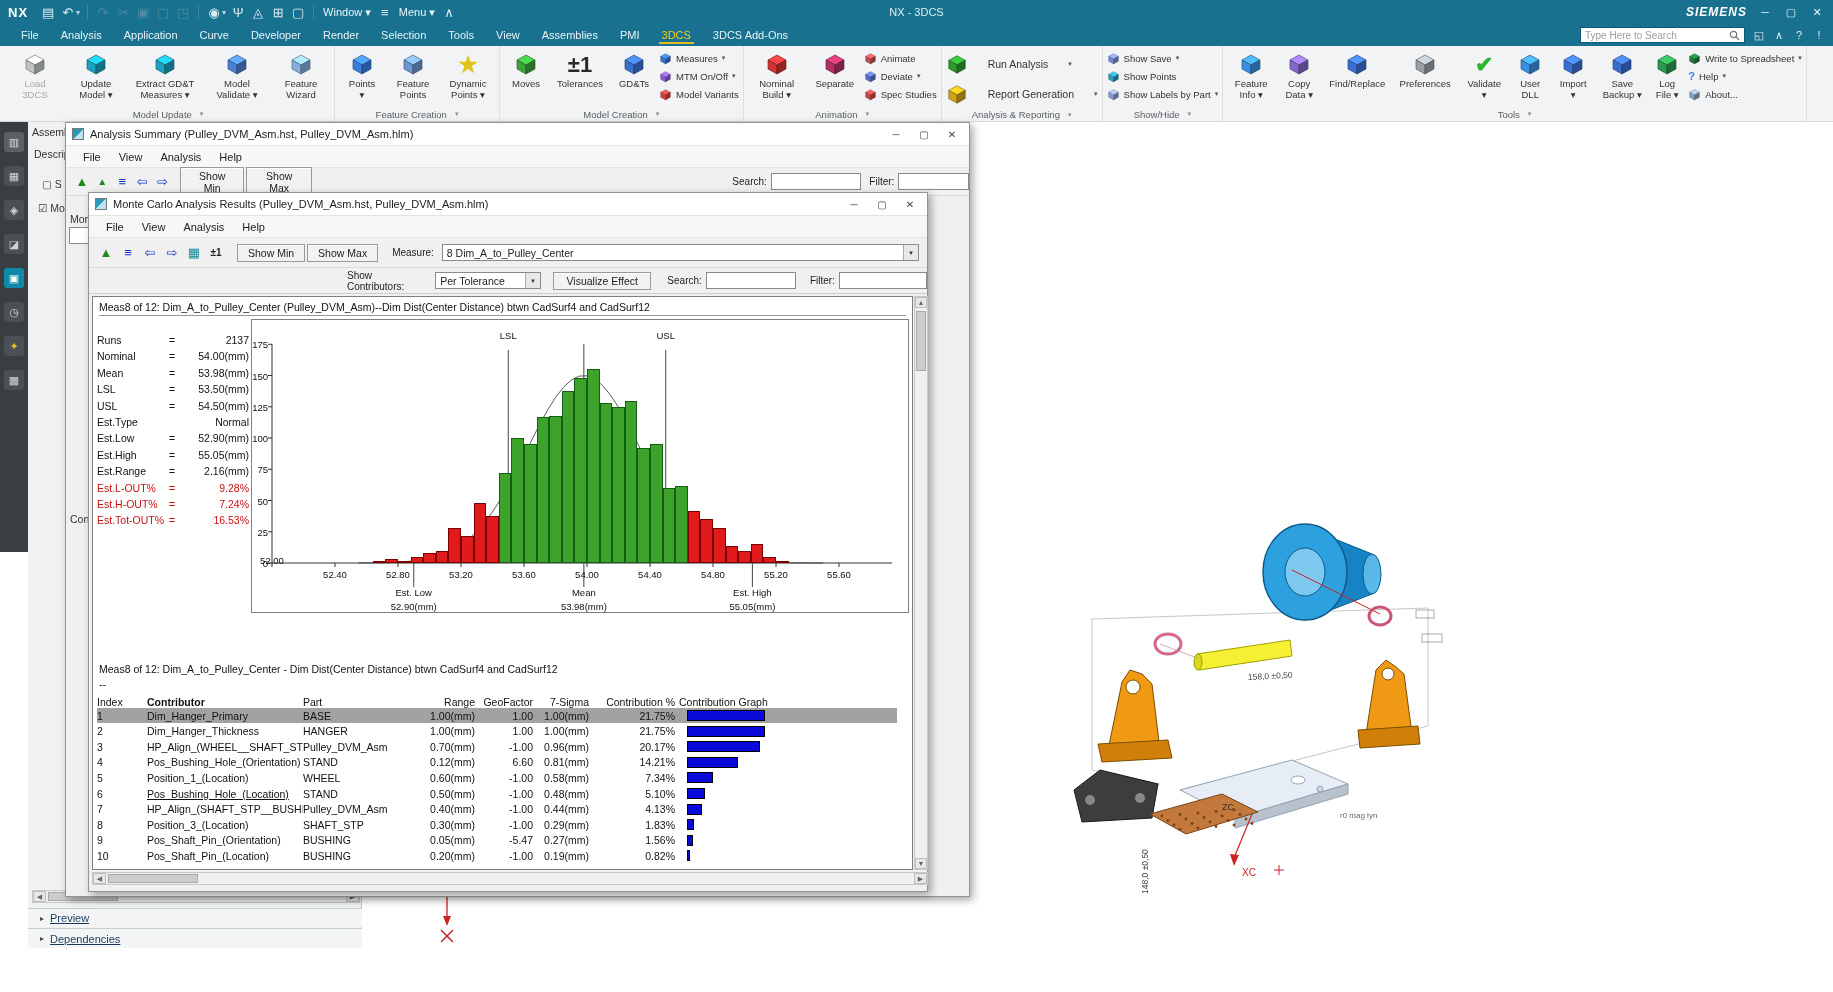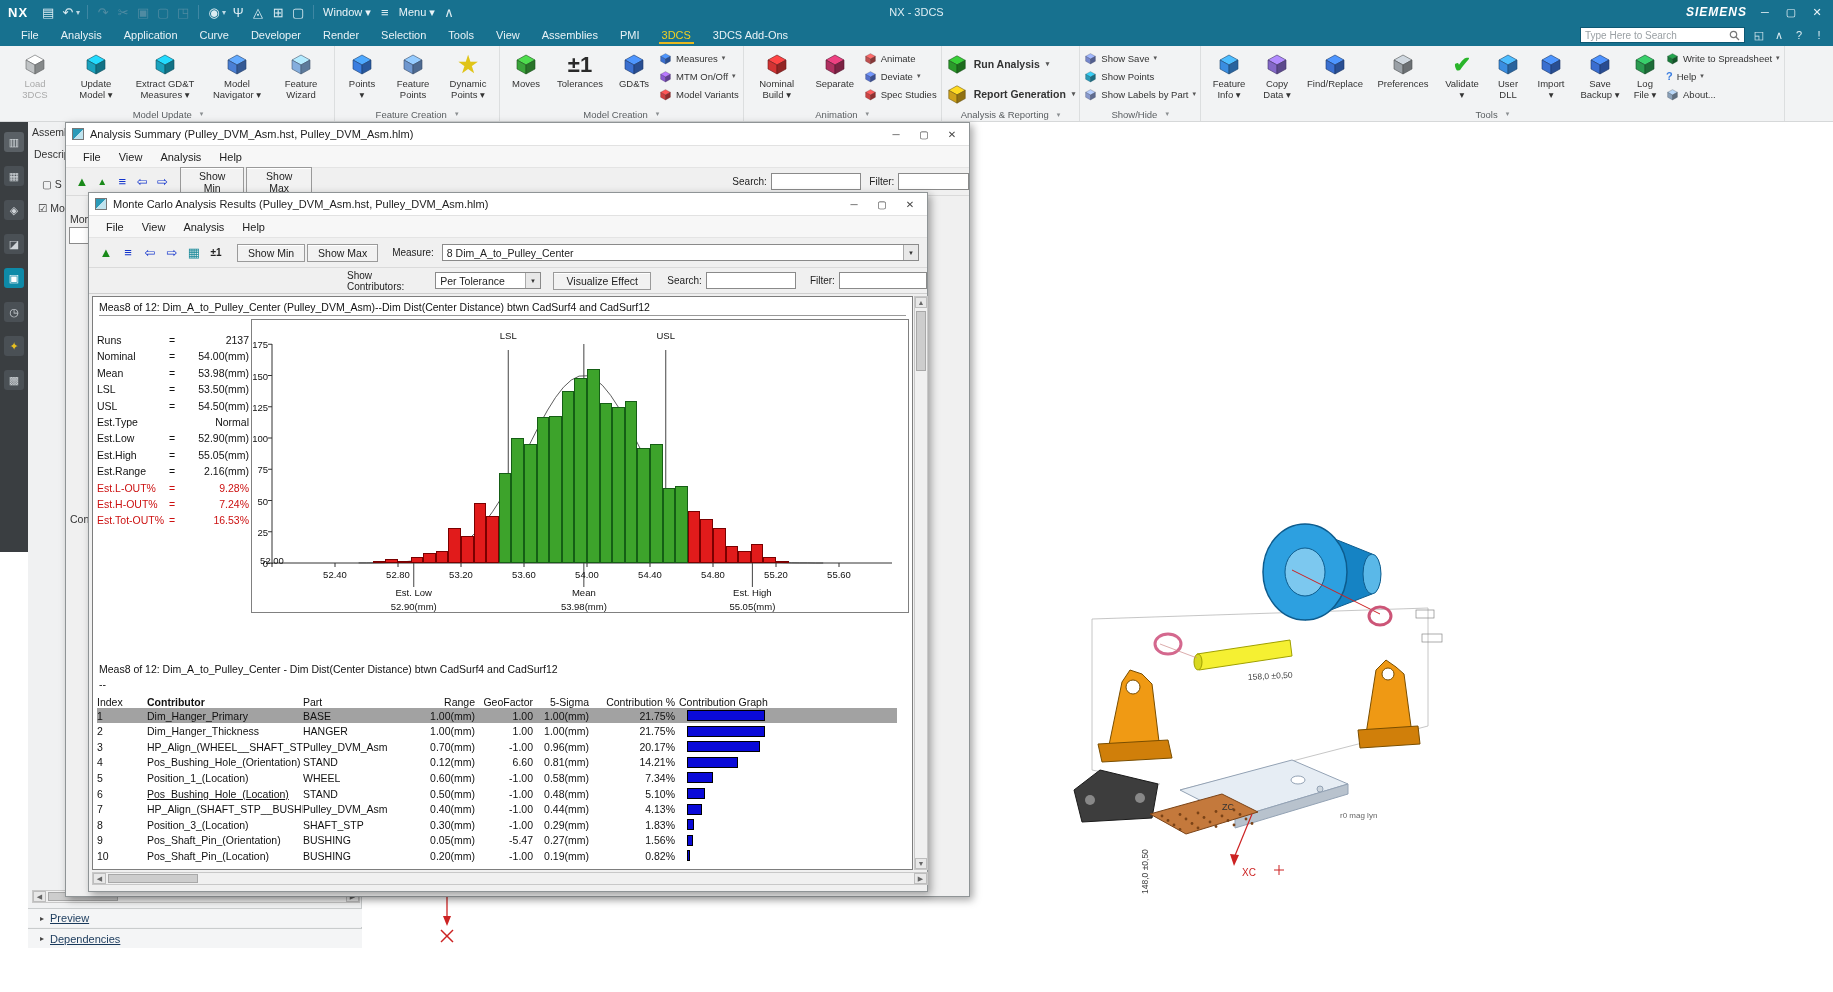--- a/index.html
+++ b/index.html
@@ -31,21 +31,21 @@
   .rgroup { display:flex; flex-direction:column; border-right:1px solid #dcdedf; padding:2px 4px 0 4px; }
   .rg-items { flex:1; display:flex; align-items:flex-start; gap:3px; }
   .rg-label { height:14px; font-size:9.5px; color:#5a5e61; display:flex; align-items:center; justify-content:center; gap:8px; }
   .rg-label i { font-style:normal; font-size:7px; color:#8a8e90; }
   .rib-big { width:58px; display:flex; flex-direction:column; align-items:center; padding-top:2px; }
   .rib-big .ic { height:28px; display:flex; align-items:center; justify-content:center; }
   .rib-big .lb { font-size:9.5px; color:#333; text-align:center; line-height:11px; }
   .rib-big.disabled .lb { color:#aaa; }
   .rib-stack { display:flex; flex-direction:column; justify-content:center; gap:2px; padding-top:2px; }
   .rib-row { display:flex; align-items:center; gap:4px; font-size:9.5px; color:#333; height:16px; }
-  .rib-row.wide { height:28px; font-size:10.5px; gap:6px;font-weight:bold; }
+  .rib-row.wide { height:28px; font-size:10.5px; gap:20px; }
   .caret { font-size:7px; color:#555; }
   .glyph-ic { font-size:15px; line-height:15px; font-weight:bold; }
   
   #workspace { position:relative; height:869px; background:#fff; }
   #left-strip { left:0; top:0; width:28px; height:430px; background:#3a3e41; display:flex; flex-direction:column; align-items:center; padding-top:10px; gap:14px; }
   .strip-ic { width:20px; height:20px; border-radius:3px; display:flex; align-items:center; justify-content:center; font-size:11px; color:#fff; }
   #nav-panel { left:28px; top:0; width:334px; height:825px; background:#f0f1f2; border-right:1px solid #c9cccd; }
   .navfrag { position:absolute; font-size:10.5px; color:#333; white-space:nowrap; }
   .nav-section { position:absolute; left:0; width:334px; height:19px; border-top:1px solid #c9cccd; background:#f4f5f6; display:flex; align-items:center; padding-left:12px; gap:6px; font-size:11px; color:#1a3a5c; }
   .nav-section .lbl { text-decoration:underline; }
@@ -206,21 +206,21 @@
         <div class="rib-big" style="width: 64px;">
           <div class="ic">
             <svg width="24" height="24" viewBox="0 0 24 24">
               <polygon points="12,3 21,8 12,13 3,8" fill="#64abff" stroke="#25406a" stroke-width="0.6"></polygon>
               <polygon points="3,8 12,13 12,22 3,17" fill="#4a7fd4" stroke="#25406a" stroke-width="0.6"></polygon>
               <polygon points="21,8 12,13 12,22 21,17" fill="#345994" stroke="#25406a" stroke-width="0.6"></polygon>
             </svg>
           </div>
           <div class="lb">
             <div>Model</div>
-            <div>Navigator ▾</div>
+            <div>Validate ▾</div>
           </div>
         </div>
         <div class="rib-big">
           <div class="ic">
             <svg width="24" height="24" viewBox="0 0 24 24">
               <polygon points="12,3 21,8 12,13 3,8" fill="#b4ebff" stroke="#43576f" stroke-width="0.6"></polygon>
               <polygon points="3,8 12,13 12,22 3,17" fill="#85aede" stroke="#43576f" stroke-width="0.6"></polygon>
               <polygon points="21,8 12,13 12,22 21,17" fill="#5d7a9b" stroke="#43576f" stroke-width="0.6"></polygon>
             </svg>
           </div>
@@ -976,21 +976,21 @@
         </div>
       <div class="tbl-hdr2" style="left:6px;top:366px;">Meas8 of 12: Dim_A_to_Pulley_Center - Dim Dist(Center Distance) btwn CadSurf4 and CadSurf12</div>
       <div class="tbl-hdr2" style="left:6px;top:381px;">--</div>
       <div id="contrib-table">
           <div class="trow" style="left: 4px; top: 397px; font-weight: normal;">
             <span class="tc" style="width: 50px; flex: 0 0 50px;">Index</span>
             <span class="tc" style="width: 156px; flex: 0 0 156px; font-weight: bold;">Contributor</span>
             <span class="tc" style="width: 112px; flex: 0 0 112px;">Part</span>
             <span class="tc r" style="width: 64px; flex: 0 0 64px;">Range</span>
             <span class="tc r" style="width: 58px; flex: 0 0 58px;">GeoFactor</span>
-            <span class="tc r" style="width: 56px; flex: 0 0 56px;">5-Sigma</span>
+            <span class="tc r" style="width: 56px; flex: 0 0 56px;">7-Sigma</span>
             <span class="tc r" style="width: 86px; flex: 0 0 86px;">Contribution %</span>
             <span class="tc" style="width: 150px; flex: 0 0 150px;">Contribution Graph</span>
           </div>
           <div class="trow selected" style="left: 4px; top: 411px; width: 800px;">
             <span class="tc" style="width: 50px; flex: 0 0 50px;">1</span>
             <span class="tc" style="width: 156px; flex: 0 0 156px;">Dim_Hanger_Primary</span>
             <span class="tc" style="width: 112px; flex: 0 0 112px;">BASE</span>
             <span class="tc r" style="width: 64px; flex: 0 0 64px;">1.00(mm)</span>
             <span class="tc r" style="width: 58px; flex: 0 0 58px;">1.00</span>
             <span class="tc r" style="width: 56px; flex: 0 0 56px;">1.00(mm)</span>

